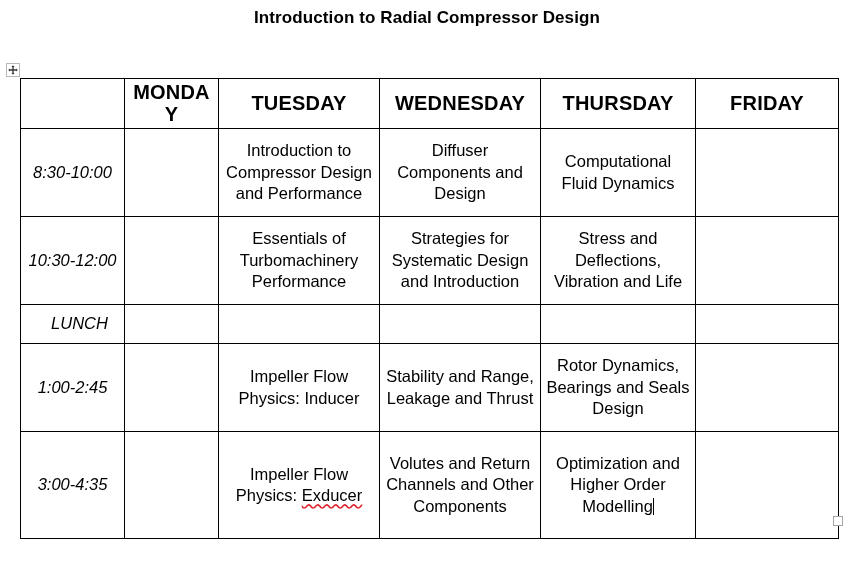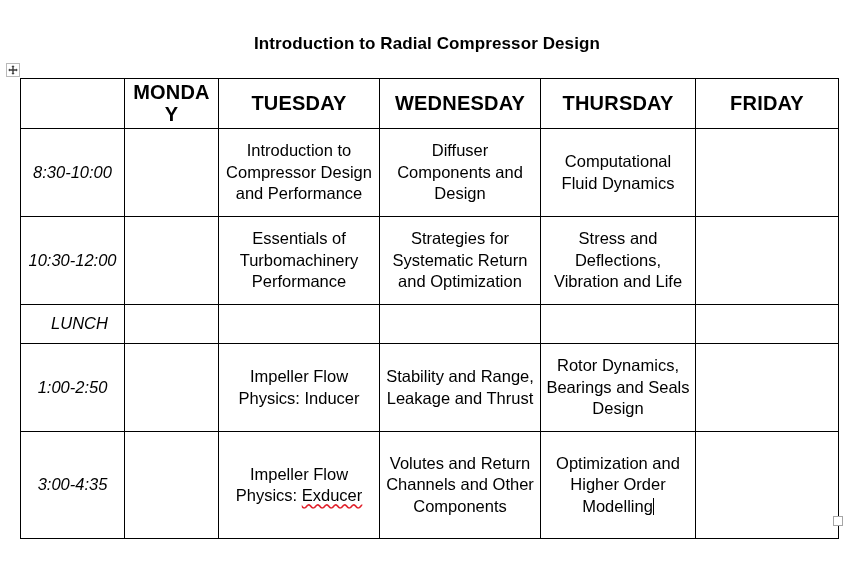--- a/index.html
+++ b/index.html
@@ -13,21 +13,21 @@
     position: relative;
     font-family: "Liberation Sans", sans-serif;
     color: #000000;
     overflow: hidden;
   }
 
   
   .doc-title {
     position: absolute;
     left: 0;
-    top: 34px;
+    top: 8px;
     width: 854px;
     text-align: center;
     font-size: 17px;
     font-weight: bold;
     letter-spacing: 0.1px;
     line-height: 20px;
   }
 
   
   .move-handle {
@@ -159,36 +159,36 @@
         <td>Introduction to Compressor Design and Performance</td>
         <td>Diffuser Components and Design</td>
         <td>Computational Fluid Dynamics</td>
         <td></td>
       </tr>
 
       <tr class="r-tall">
         <td class="time-cell">10:30-12:00</td>
         <td></td>
         <td>Essentials of Turbomachinery Performance</td>
-        <td>Strategies for Systematic Return and Optimization</td>
+        <td>Strategies for Systematic Design and Introduction</td>
         <td>Stress and Deflections, Vibration and Life</td>
         <td></td>
       </tr>
 
       <tr class="r-lunch">
         <td class="time-cell">LUNCH</td>
         <td></td>
         <td></td>
         <td></td>
         <td></td>
         <td></td>
       </tr>
 
       <tr class="r-tall">
-        <td class="time-cell">1:00-2:50</td>
+        <td class="time-cell">1:00-2:45</td>
         <td></td>
         <td>Impeller Flow Physics: Inducer</td>
         <td>Stability and Range, Leakage and Thrust</td>
         <td>Rotor Dynamics, Bearings and Seals Design</td>
         <td></td>
       </tr>
 
       <tr class="r-last">
         <td class="time-cell">3:00-4:35</td>
         <td></td>

